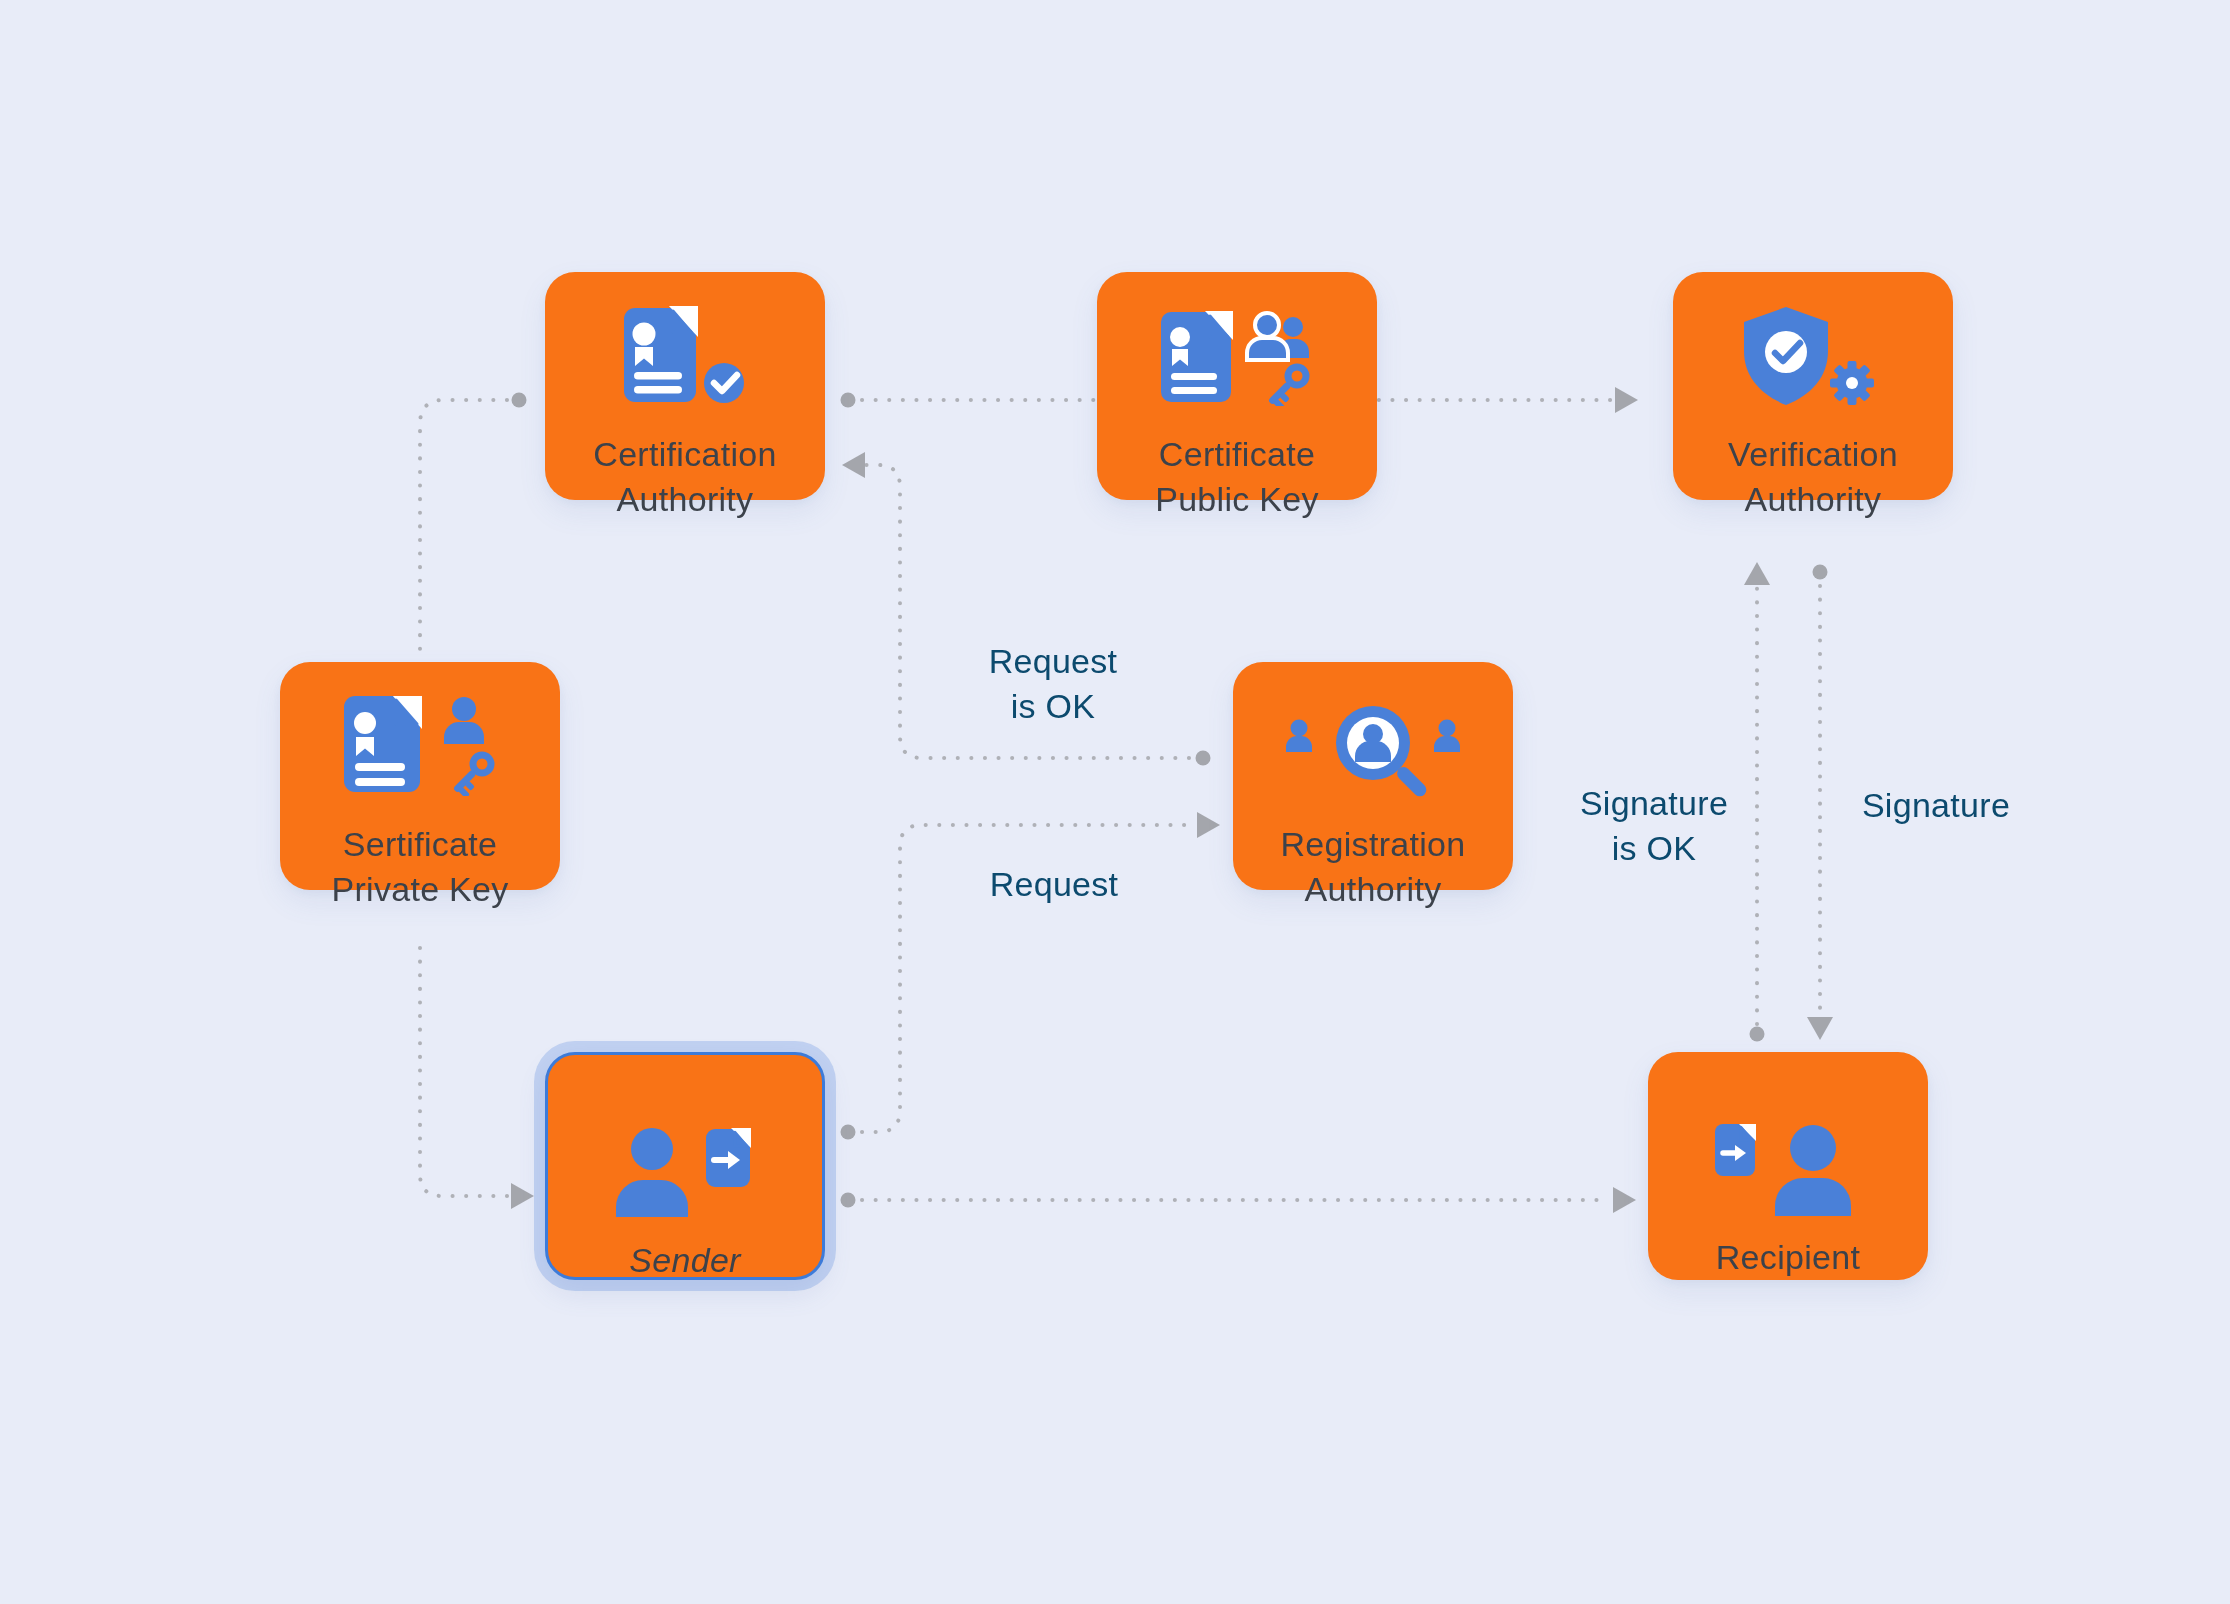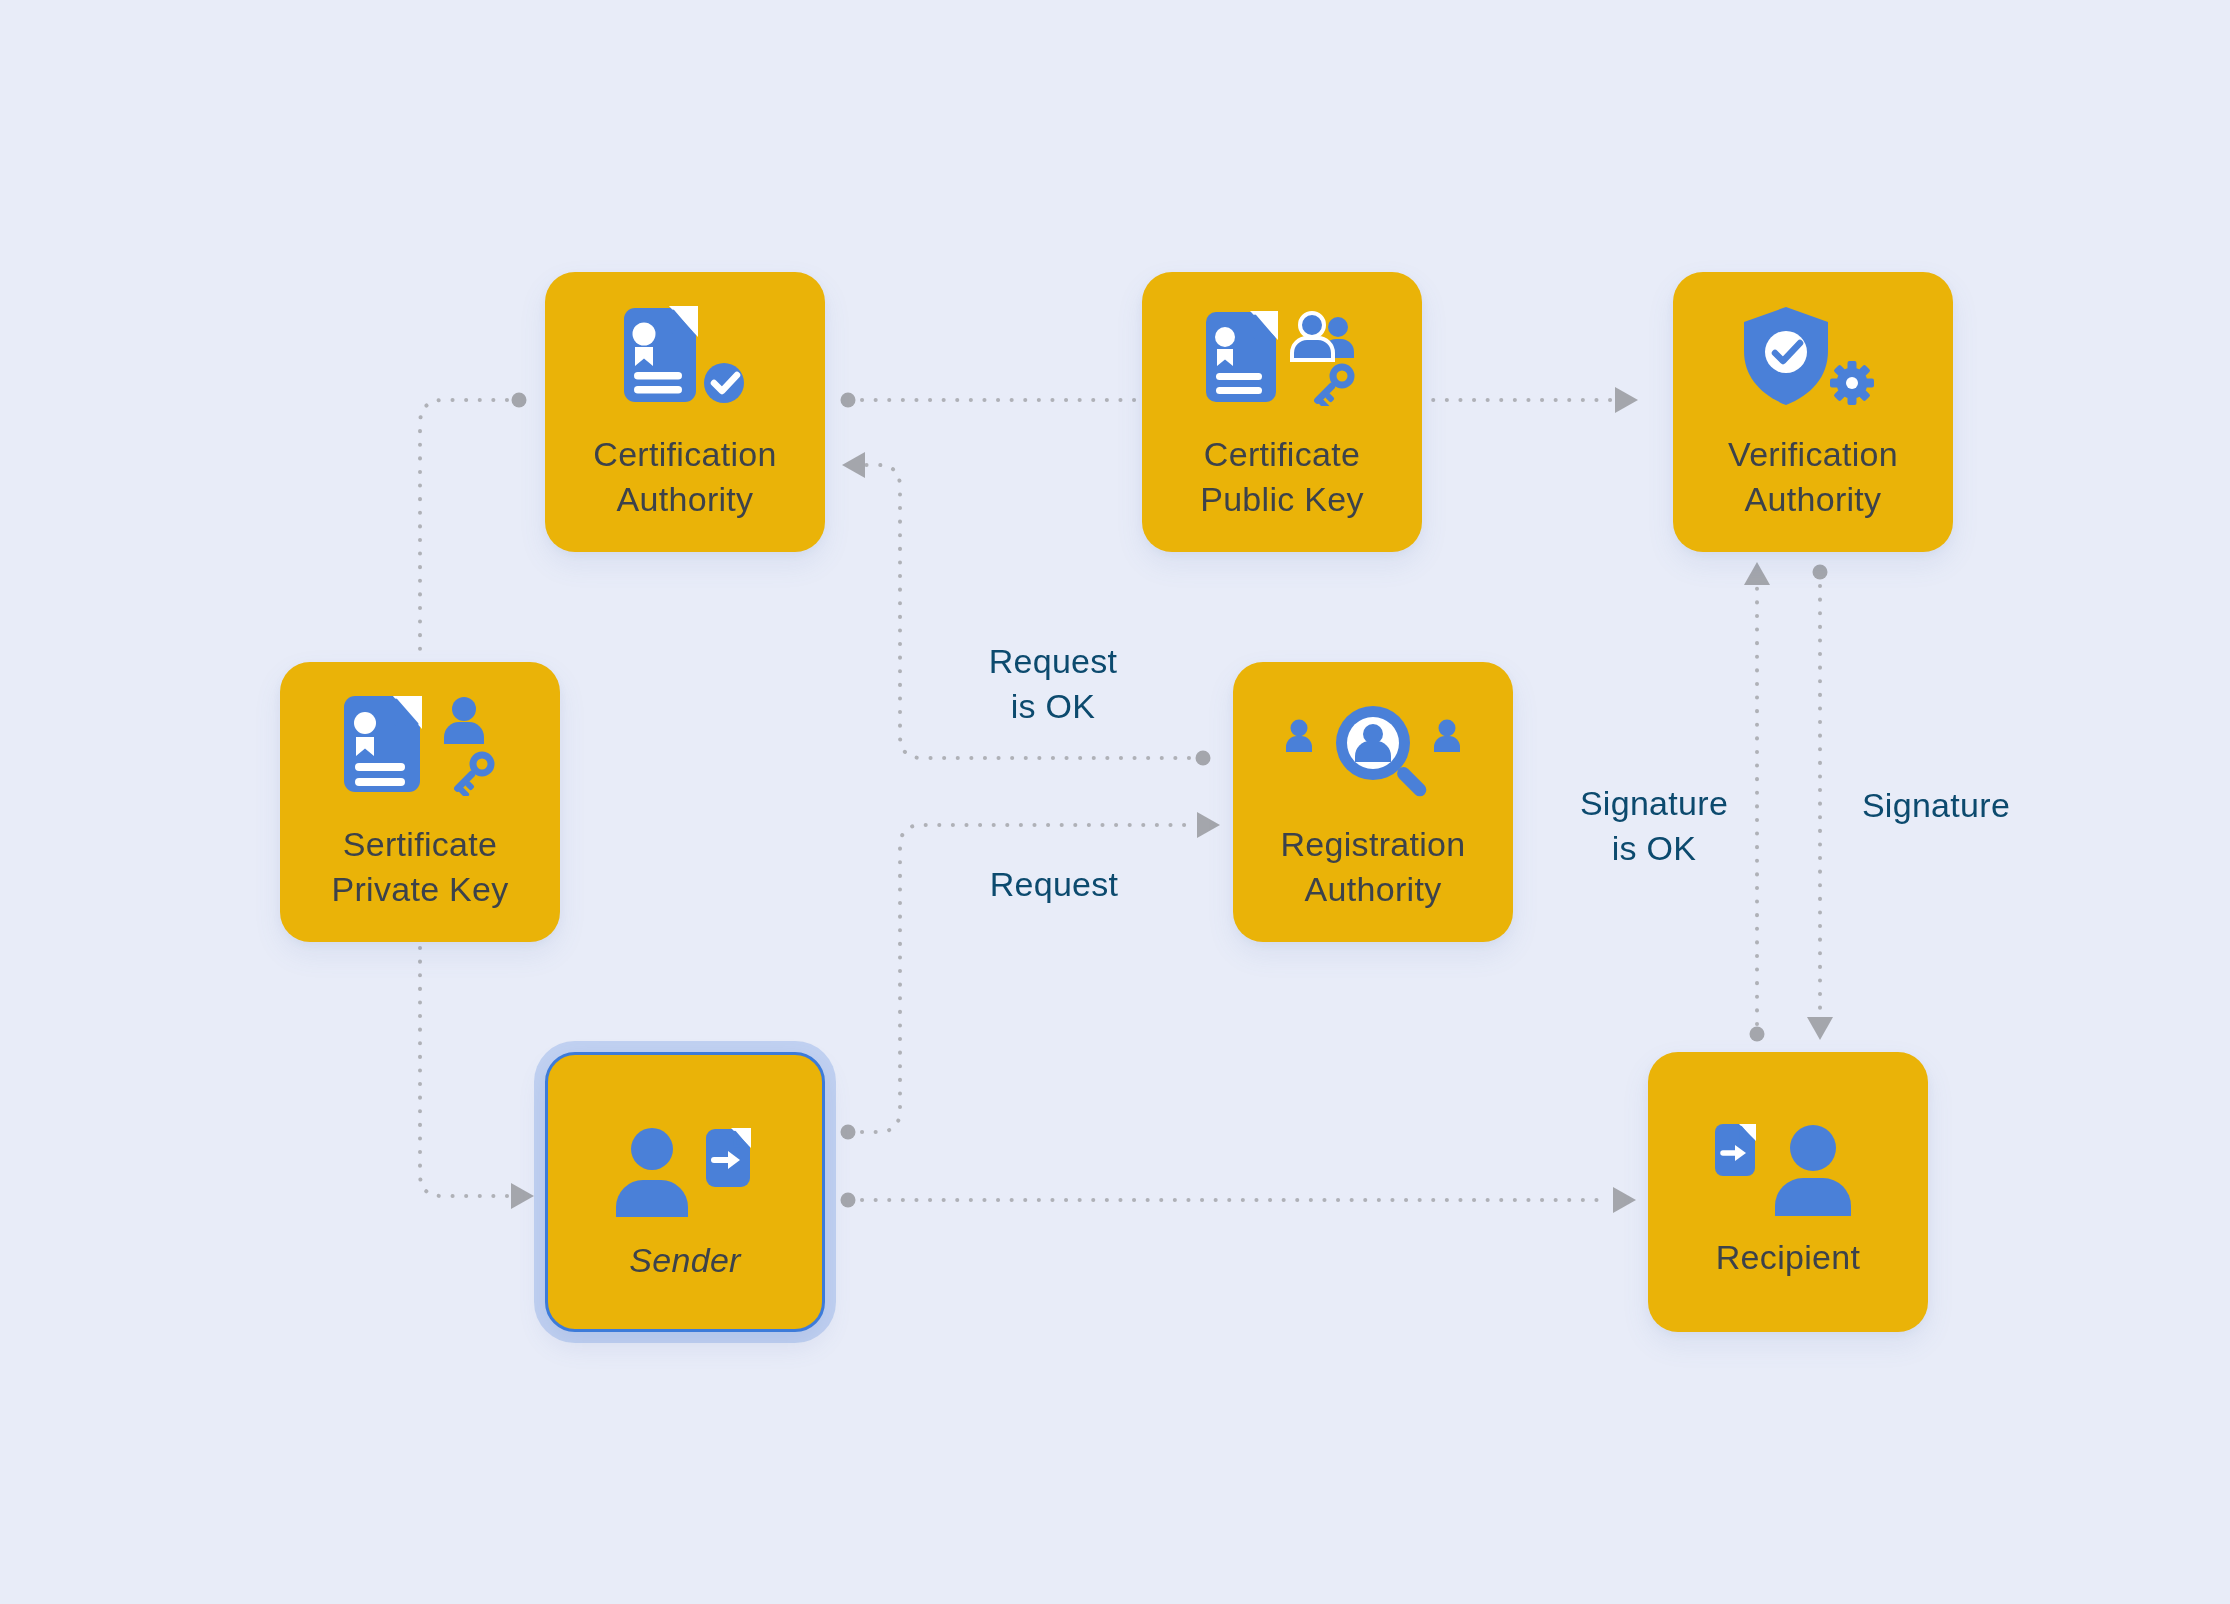--- a/index.html
+++ b/index.html
@@ -7,22 +7,22 @@
     width:2230px;height:1604px;overflow:hidden;
     font-family:"Liberation Sans","DejaVu Sans",sans-serif;
     background:#E8ECF8;
   }
   .canvas{position:relative;width:2230px;height:1604px;background:#E8ECF8;}
   .connectors{position:absolute;left:0;top:0;width:2230px;height:1604px;}
   .dotline{fill:none;stroke:#AFB1B7;stroke-width:4;stroke-linecap:round;stroke-dasharray:0.1 13.5;}
   .dot{fill:#A4A6AC;}
   .arrow{fill:#A4A6AC;}
   .node{
-    position:absolute;width:280px;height:280px;box-sizing:border-box;
-    background:#eab308;border-radius:30px;
+    position:absolute;width:280px;height:228px;box-sizing:border-box;
+    background:#f97316;border-radius:30px;
     box-shadow:0 12px 28px rgba(93,115,176,0.10),0 3px 8px rgba(93,115,176,0.06);
   }
   .node.highlighted{
     border:3px solid #3D7BD9;
     box-shadow:0 0 0 11px rgba(77,126,219,0.25),0 12px 28px rgba(93,115,176,0.14);
     font-style:italic;
   }
   .node .label{
     position:absolute;left:0;right:0;top:150px;height:110px;
     display:flex;align-items:center;justify-content:center;
@@ -87,21 +87,21 @@
         <rect x="24" y="66" width="48" height="7.5" rx="3.75" fill="#FFFFFF"></rect>
         <rect x="24" y="80" width="48" height="7.5" rx="3.75" fill="#FFFFFF"></rect>
         <circle cx="114" cy="77" r="20"></circle>
         <path d="M104,77 l8,8 L127,69" fill="none" stroke="#FFFFFF" stroke-width="6.5" stroke-linecap="round" stroke-linejoin="round"></path>
       </g>
     </svg>
     <div class="label">Certification
 Authority</div>
   </div>
 
-  <div class="node" style="left:1142px;top:272px;">
+  <div class="node" style="left:1097px;top:272px;">
     <svg class="icon pos-two" width="160" height="100" viewBox="0 0 160 100">
       <g fill="#4A80D8">
         <rect x="4" y="6" width="70" height="90" rx="10"></rect>
         <polygon points="48,5 76,5 76,34" fill="#FFFFFF"></polygon>
         <polygon points="53,10 71,31 53,31" stroke="#4A80D8" stroke-width="3" stroke-linejoin="round"></polygon>
         <circle cx="23" cy="31" r="10" fill="#FFFFFF"></circle>
         <polygon points="15,43 31,43 31,60 23,53.5 15,60" fill="#FFFFFF"></polygon>
         <rect x="14" y="67" width="46" height="7" rx="3.5" fill="#FFFFFF"></rect>
         <rect x="14" y="81" width="46" height="7" rx="3.5" fill="#FFFFFF"></rect>
         <circle cx="136" cy="21" r="10"></circle>

